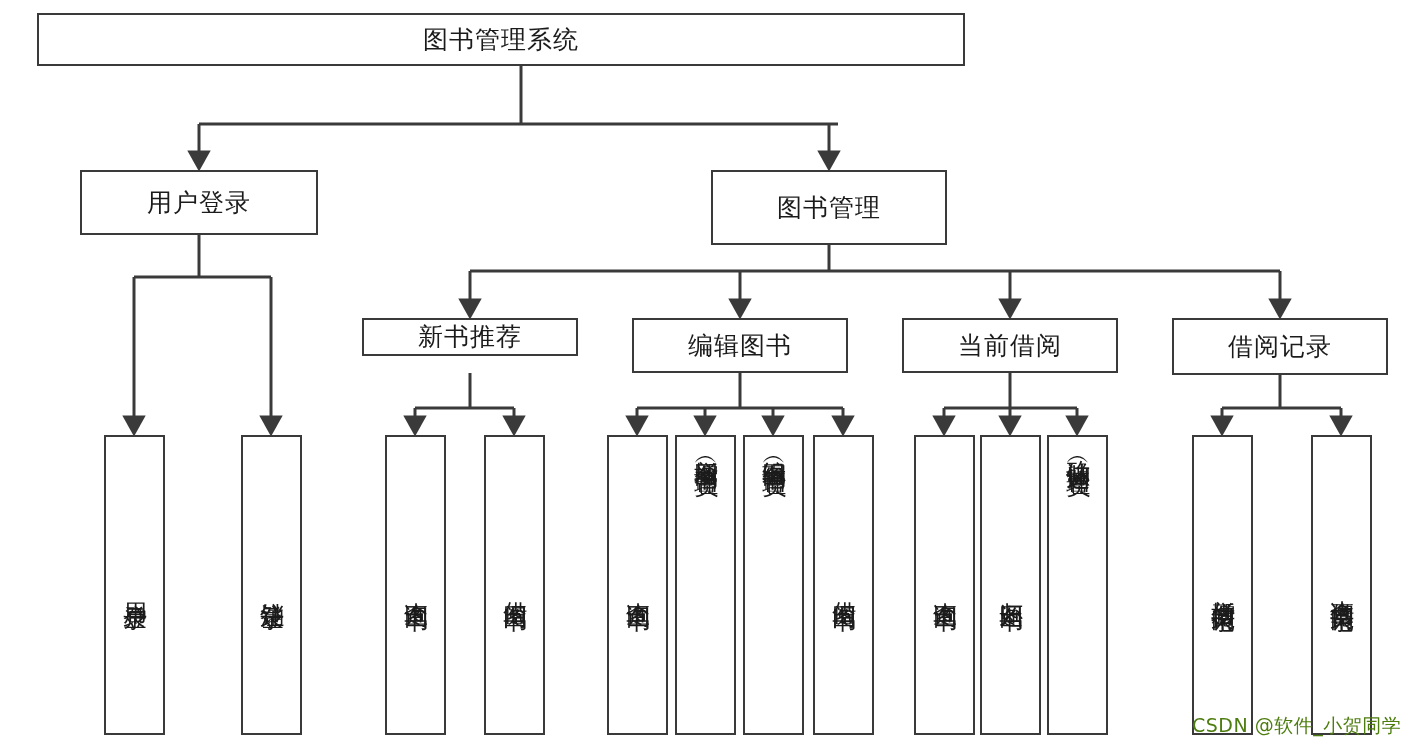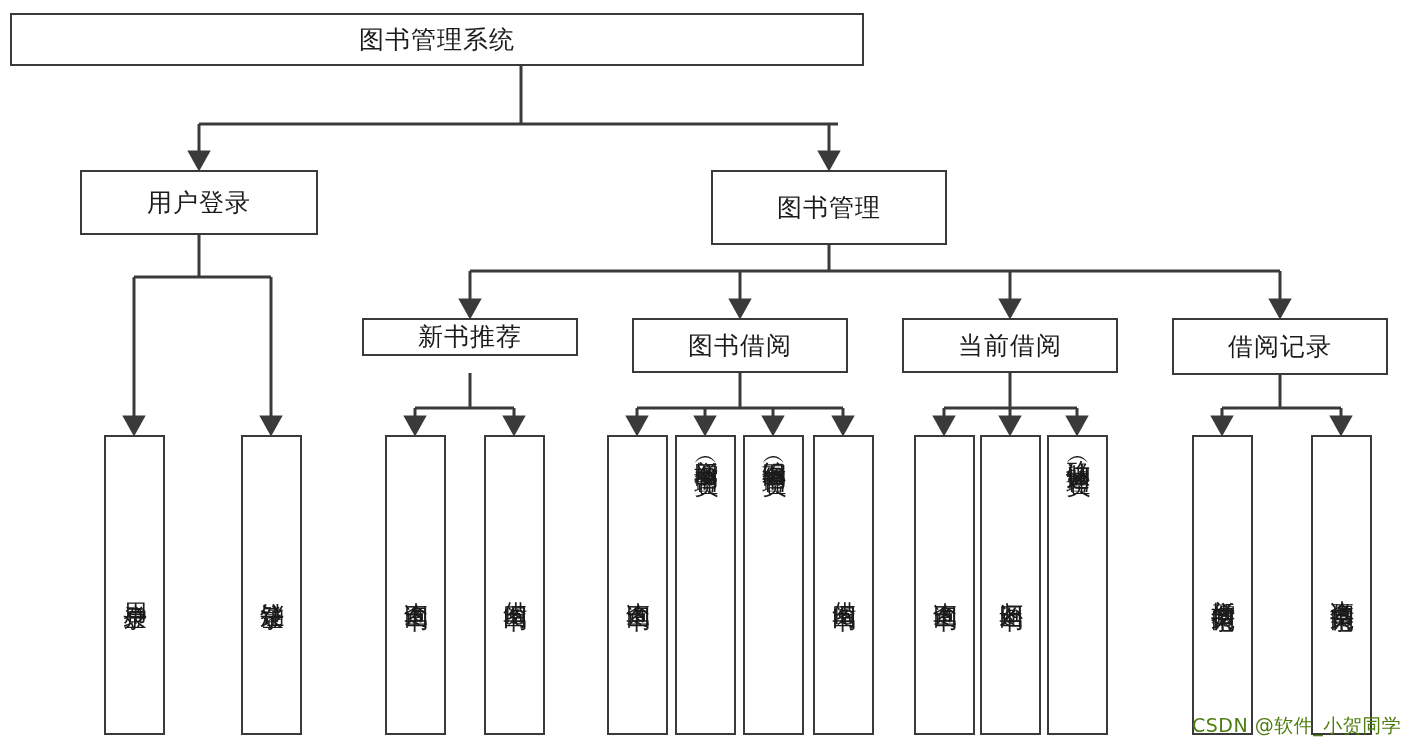--- a/index.html
+++ b/index.html
@@ -119,38 +119,38 @@
       <path d="M1010,408 L1010,425" marker-end="url(#arrowhead)"></path>
       <path d="M1077,408 L1077,425" marker-end="url(#arrowhead)"></path>
 
       <path d="M1280,375 L1280,408"></path>
       <path d="M1222,408 L1341,408"></path>
       <path d="M1222,408 L1222,425" marker-end="url(#arrowhead)"></path>
       <path d="M1341,408 L1341,425" marker-end="url(#arrowhead)"></path>
     </g>
   </svg>
 
-  <div class="node node-h node-root" style="left:10px; top:13px; width:854px; height:53px;">
+  <div class="node node-h node-root" style="left:37px; top:13px; width:928px; height:53px;">
     <span>图书管理系统</span>
   </div>
 
   <div class="node node-h" style="left:80px; top:170px; width:238px; height:65px;">
     <span>用户登录</span>
   </div>
 
   <div class="node node-h" style="left:711px; top:170px; width:236px; height:75px;">
     <span>图书管理</span>
   </div>
 
   <div class="node node-h" style="left:362px; top:318px; width:216px; height:38px;">
     <span>新书推荐</span>
   </div>
 
   <div class="node node-h" style="left:632px; top:318px; width:216px; height:55px;">
-    <span>图书借阅</span>
+    <span>编辑图书</span>
   </div>
 
   <div class="node node-h" style="left:902px; top:318px; width:216px; height:55px;">
     <span>当前借阅</span>
   </div>
 
   <div class="node node-h" style="left:1172px; top:318px; width:216px; height:57px;">
     <span>借阅记录</span>
   </div>
 

